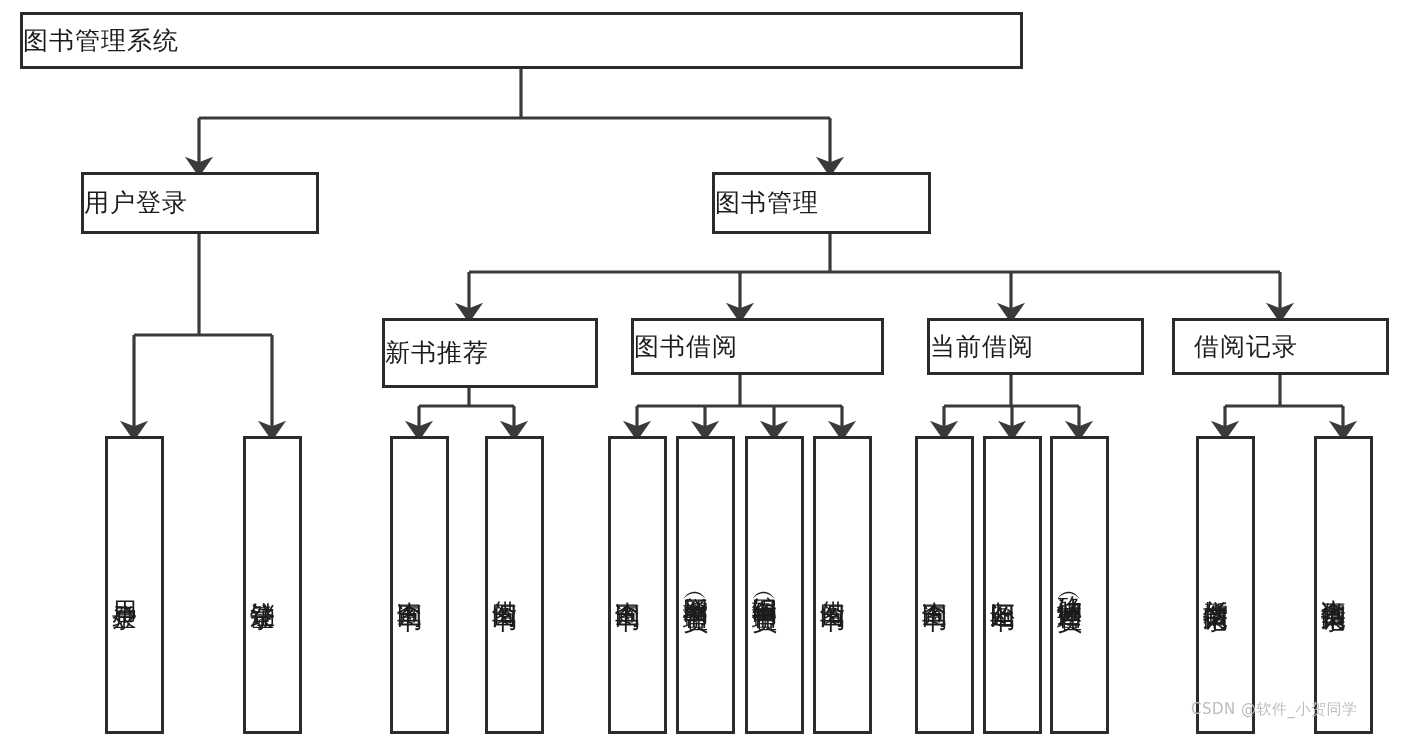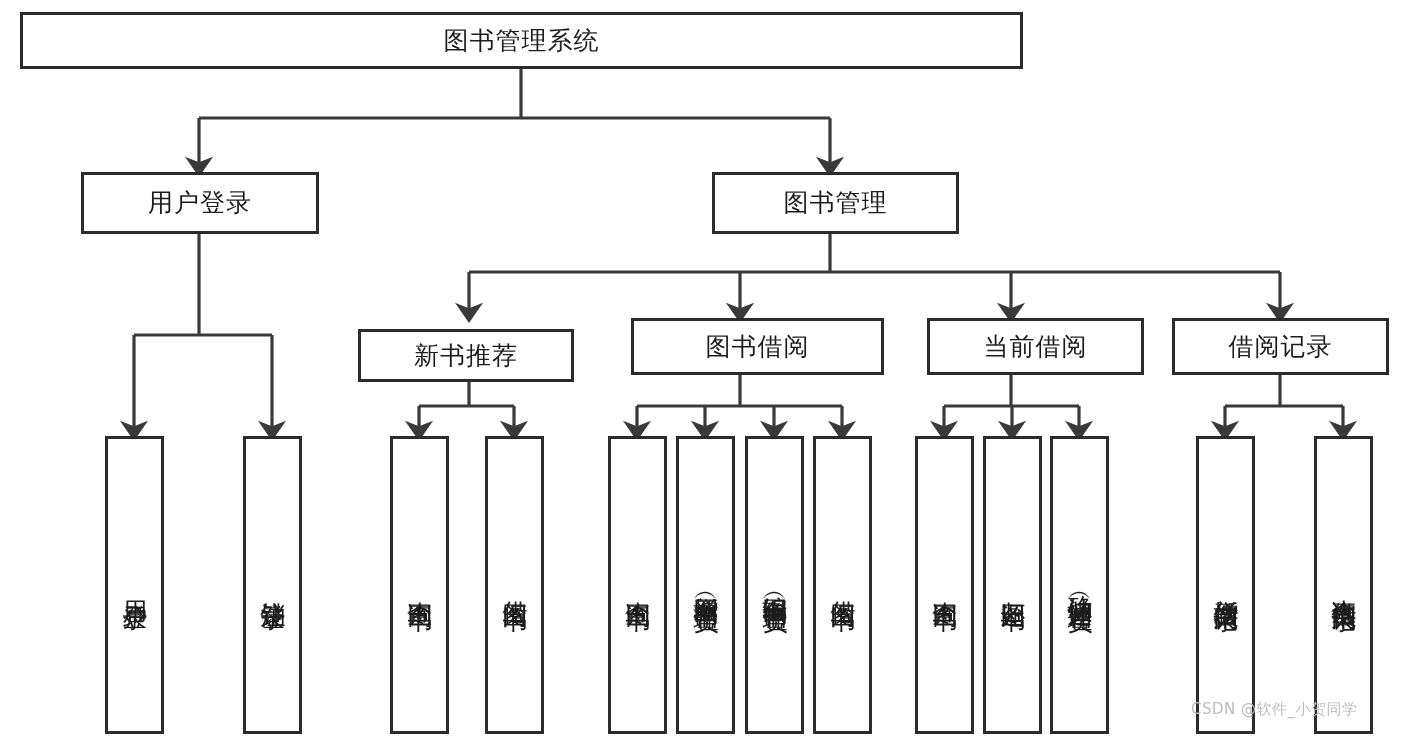--- a/index.html
+++ b/index.html
@@ -20,21 +20,21 @@
     left: 0; top: 0;
     width: 1405px;
     height: 747px;
   }
   .node-box {
     position: absolute;
     background: #ffffff;
     border: 3px solid #2b2b2b;
     display: flex;
     align-items: center;
-    justify-content: center;
+    justify-content: flex-start;
     overflow: hidden;
   }
   .node-label-h {
     font-size: 25px;
     color: #1c1c1c;
     line-height: 1.1;
     white-space: nowrap;
     letter-spacing: 1px;
   }
   .node-label-v {
@@ -118,34 +118,34 @@
     </g>
   </svg>
 
   <div class="node-box" id="node-root" style="left: 20px; top: 12px; width: 1003px; height: 57px;">
     <span class="node-label-h">图书管理系统</span>
   </div>
 
   <div class="node-box" id="node-l2-0" style="left: 81px; top: 172px; width: 238px; height: 62px;">
     <span class="node-label-h">用户登录</span>
   </div>
-  <div class="node-box" id="node-l2-1" style="left: 712px; top: 172px; width: 247px; height: 62px;">
+  <div class="node-box" id="node-l2-1" style="left: 712px; top: 172px; width: 219px; height: 62px;">
     <span class="node-label-h">图书管理</span>
   </div>
 
-  <div class="node-box" id="node-l3-0" style="left: 358px; top: 318px; width: 216px; height: 53px; margin-top: 11px;">
+  <div class="node-box" id="node-l3-0" style="left: 382px; top: 318px; width: 216px; height: 70px;">
     <span class="node-label-h">新书推荐</span>
   </div>
   <div class="node-box" id="node-l3-1" style="left: 631px; top: 318px; width: 253px; height: 57px;">
     <span class="node-label-h">图书借阅</span>
   </div>
   <div class="node-box" id="node-l3-2" style="left: 927px; top: 318px; width: 217px; height: 57px;">
     <span class="node-label-h">当前借阅</span>
   </div>
-  <div class="node-box" id="node-l3-3" style="left: 1172px; top: 318px; width: 217px; height: 57px;">
+  <div class="node-box" id="node-l3-3" style="left: 1172px; top: 318px; width: 217px; height: 57px; padding-left: 19px;">
     <span class="node-label-h">借阅记录</span>
   </div>
 
   <div class="node-box" id="node-leaf-0" style="left: 105px; top: 436px; width: 59px; height: 298px;">
     <span class="node-label-v">用户登录</span>
   </div>
   <div class="node-box" id="node-leaf-1" style="left: 243px; top: 436px; width: 59px; height: 298px;">
     <span class="node-label-v">注销登录</span>
   </div>
   <div class="node-box" id="node-leaf-2" style="left: 390px; top: 436px; width: 59px; height: 298px;">

